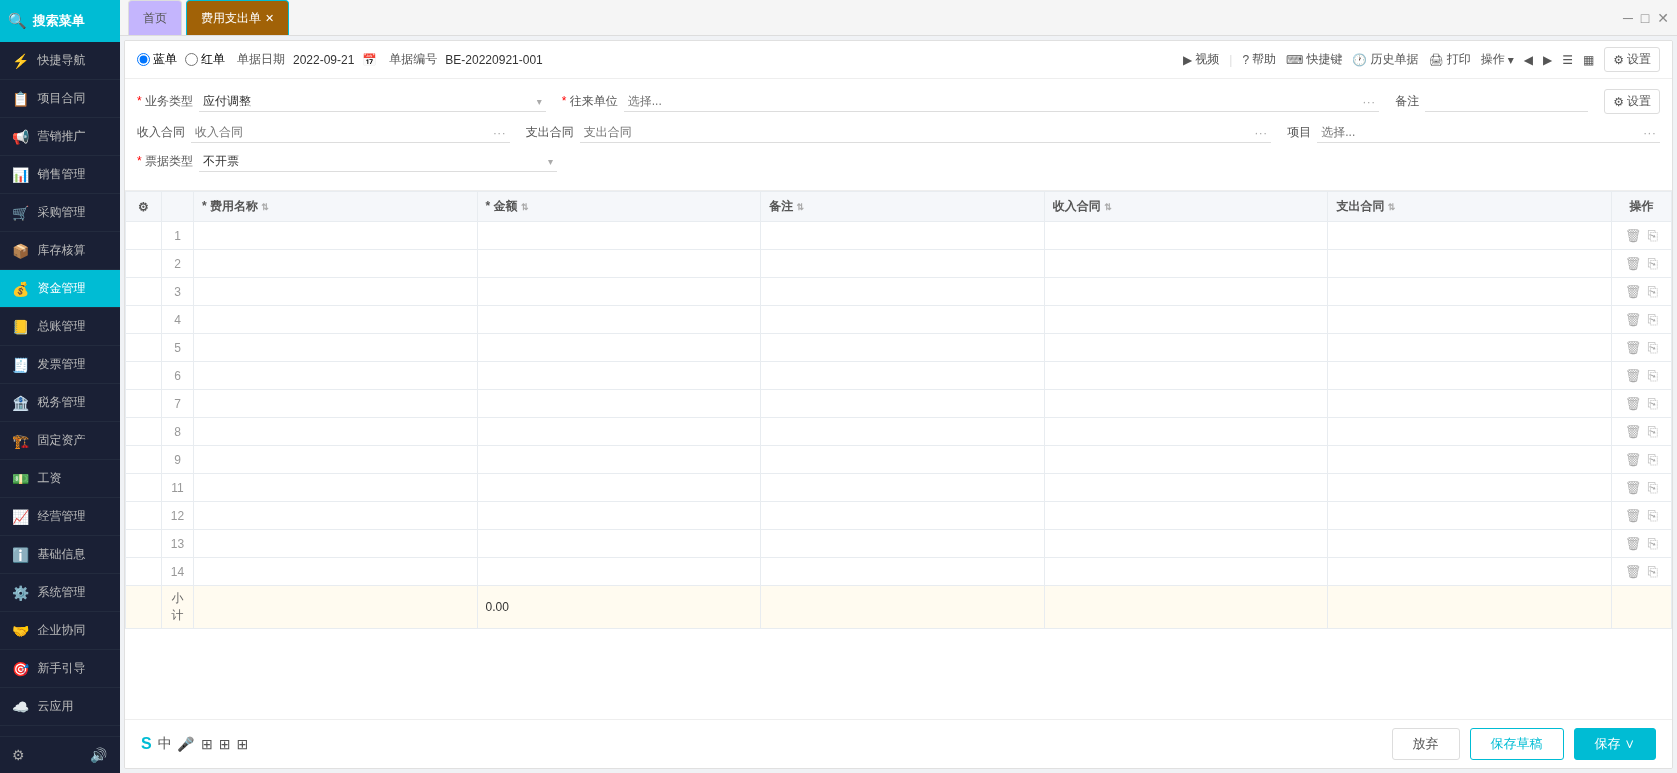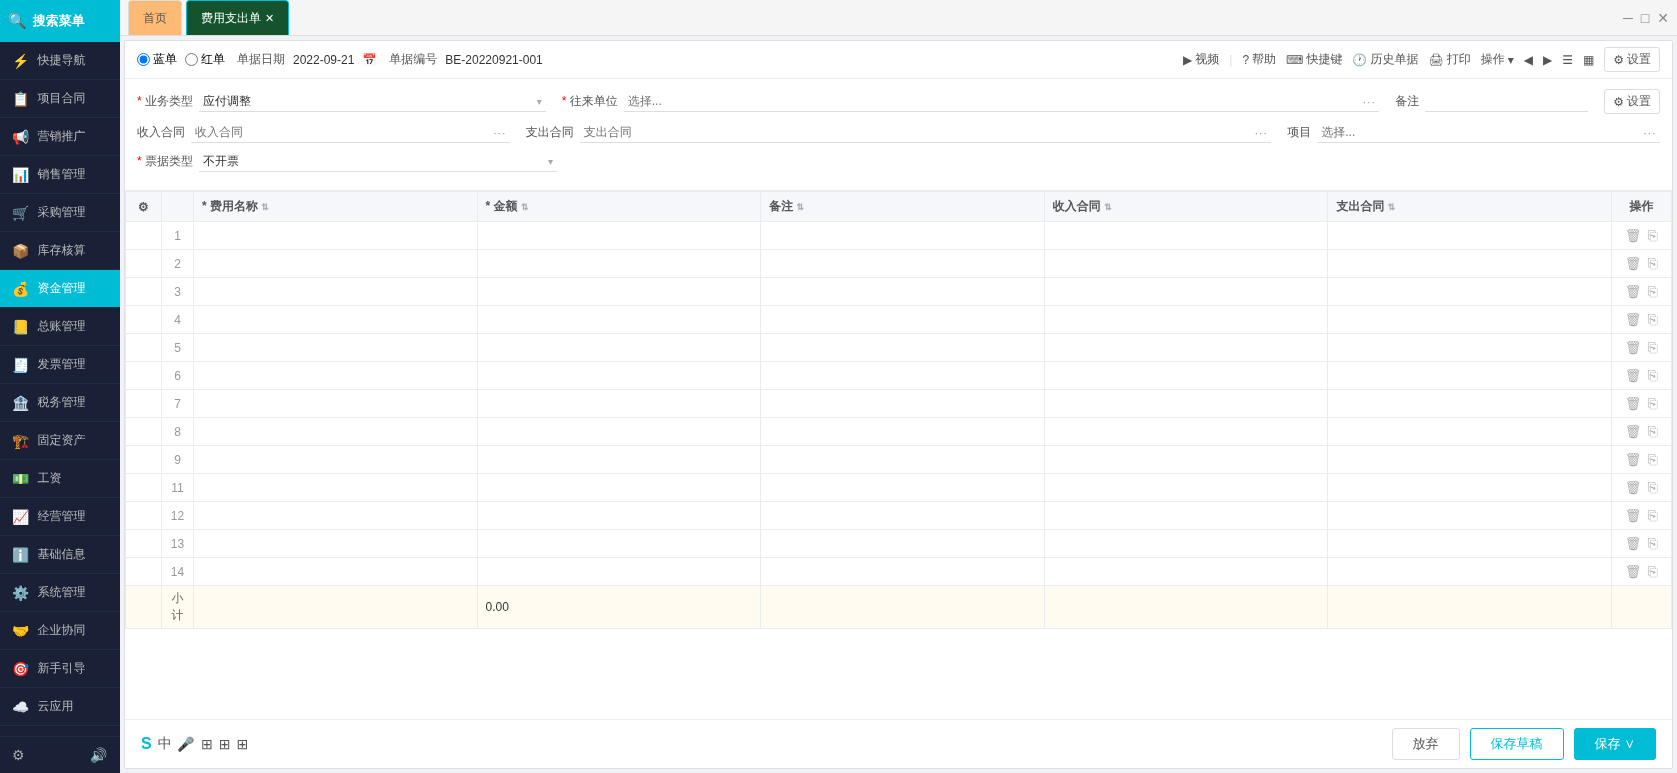--- a/index.html
+++ b/index.html
@@ -67,30 +67,30 @@
       padding: 0 8px;
       height: 36px;
       gap: 4px;
     }
     .tab {
       padding: 6px 14px;
       border-radius: 4px 4px 0 0;
       cursor: pointer;
       font-size: 12px;
       color: #555;
-      background: #fdba74;
+      background: #c4b5fd;
       border: 1px solid #ddd;
       border-bottom: none;
       height: 100%;
       display: flex;
       align-items: center;
       gap: 4px;
     }
     .tab.active {
-      background: #14532d;
+      background: #a16207;
       color: white;
       border-color: #00bcd4;
     }
     .tab .close-icon { font-size: 11px; cursor: pointer; }
     .window-controls {
       margin-left: auto;
       display: flex;
       gap: 8px;
     }
     .window-controls span { cursor: pointer; font-size: 14px; color: #888; }

